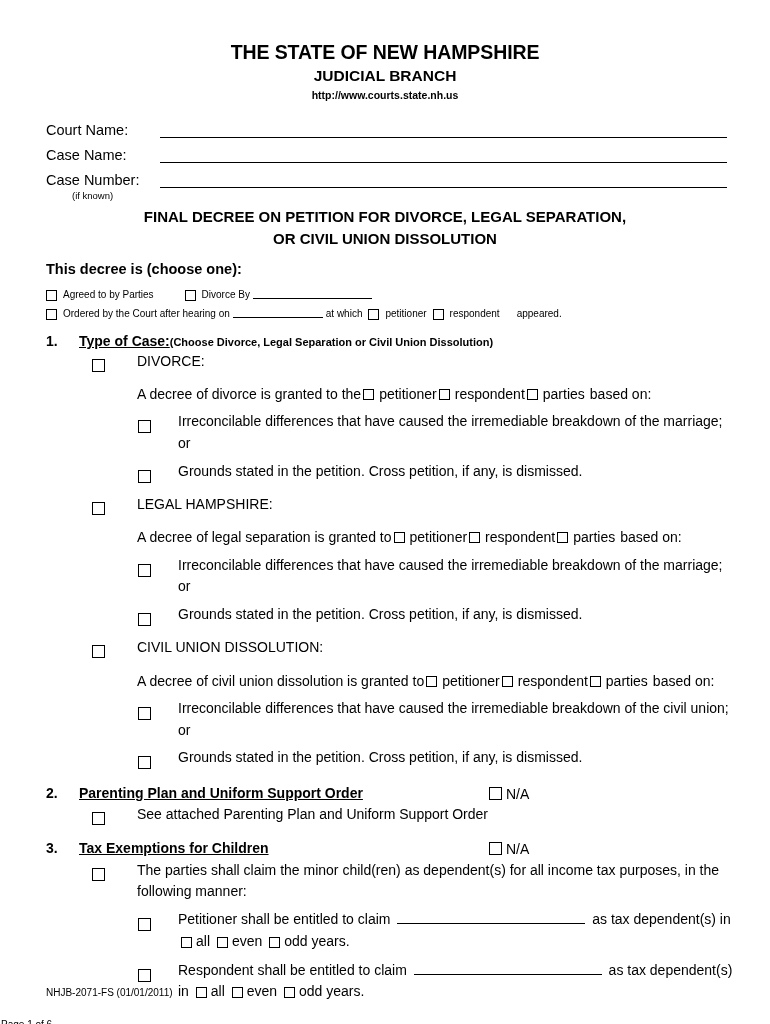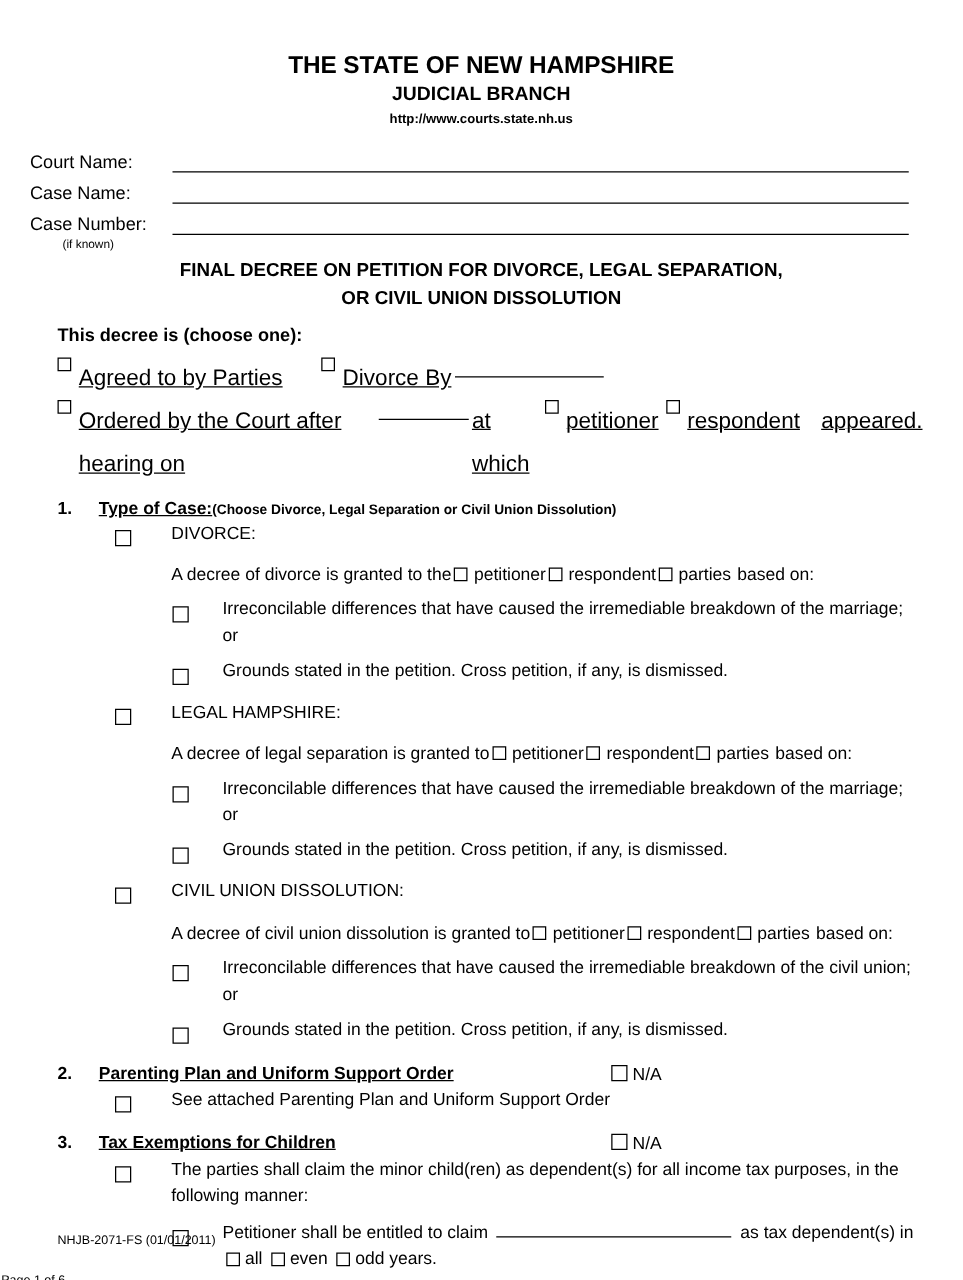--- a/index.html
+++ b/index.html
@@ -42,21 +42,21 @@
   .hdr-url {
     font-size: 10.5px;
     font-weight: bold;
     margin-top: 4px;
     line-height: 1.2;
   }
 
   
   .fields {
     margin-top: 14px;
-    padding-left: 24px;
+    padding-left: 46px;
     padding-right: 43px;
   }
   .field-row {
     display: flex;
     align-items: flex-end;
     height: 25px;
   }
   .field-label {
     font-size: 14.5px;
     width: 114px;
@@ -113,24 +113,23 @@
     flex: 0 0 auto;
   }
   .cb-lg {
     width: 13px;
     height: 13px;
     vertical-align: -2px;
   }
 
   .row-decree {
     display: flex;
-    align-items: flex-start;
-    font-size: 18px;
+    align-items: center;
+    font-size: 10px;
     line-height: 1.9;
-    text-decoration: underline;
   }
   .row-decree .cb { margin-right: 6px; position: relative; top: 1px; }
   .gap-lg { display: inline-block; width: 31px; }
 
   .blank {
     display: inline-block;
     border-bottom: 1.4px solid #000;
     height: 0.85em;
     margin: 0 3px;
   }

